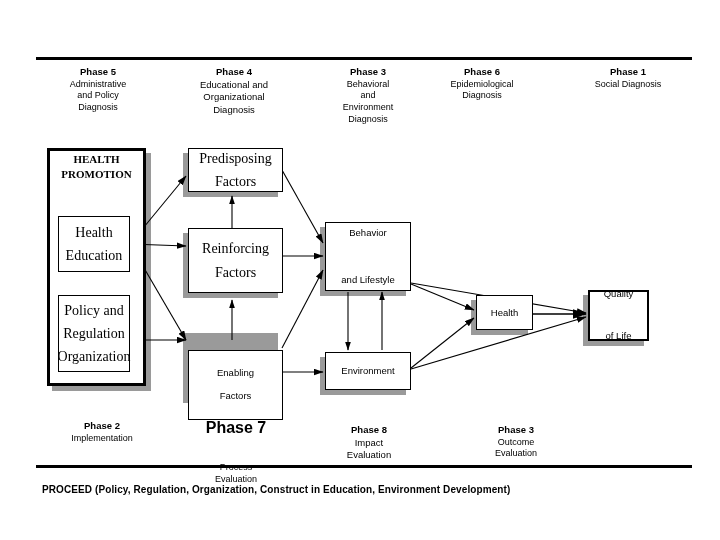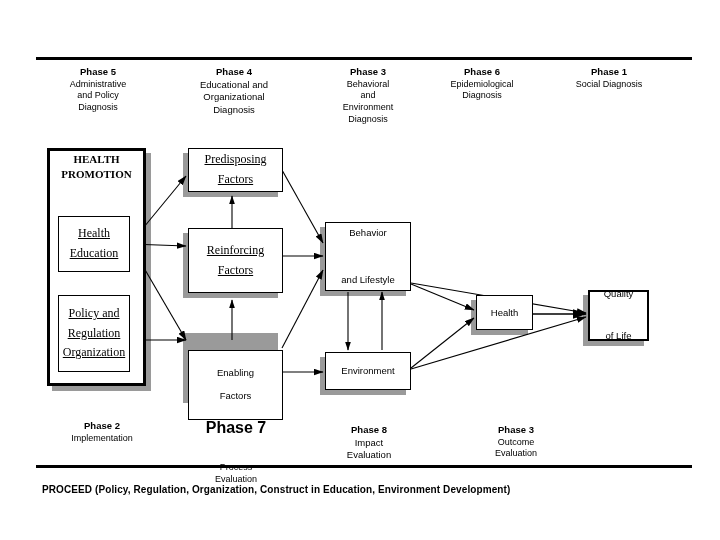--- a/index.html
+++ b/index.html
@@ -34,21 +34,21 @@
     display:flex;
     flex-direction:column;
     align-items:center;
     justify-content:center;
     text-align:center;
     font-size:9.5px;
     line-height:1.65;
     z-index:5;
   }
   .box.thick{border-width:2.5px;}
-  .box.serif{font-family:"Liberation Serif", serif;font-size:12px;text-decoration:underline;}
+  .box.serif{font-family:"Liberation Serif", serif;font-size:14px;}
   .shadow{
     position:absolute;
     background:#9a9a9a;
     z-index:1;
   }
 
   
   #hp-outer{
     left:47px;top:148px;width:99px;height:238px;
     border:3px solid #000;background:#fff;
@@ -85,21 +85,21 @@
     <span class="pdesc">Educational and<br>Organizational<br>Diagnosis</span>
   </div>
   <div class="phase" style="left:310px;top:66px;width:116px;">
     <span class="pnum">Phase 3</span>
     <span class="pdesc">Behavioral<br>and<br>Environment<br>Diagnosis</span>
   </div>
   <div class="phase" style="left:424px;top:66px;width:116px;">
     <span class="pnum">Phase 6</span>
     <span class="pdesc">Epidemiological<br>Diagnosis</span>
   </div>
-  <div class="phase" style="left:551px;top:66px;width:116px;text-align:center;">
+  <div class="phase" style="left:570px;top:66px;width:116px;text-align:center;">
     <span class="pnum">Phase 1</span>
     <span class="pdesc">Social Diagnosis</span>
   </div>
 
   <svg id="wires">
     <defs>
       <marker id="ah" markerWidth="9" markerHeight="9" refX="8.4" refY="3" orient="auto" markerUnits="strokeWidth">
         <path d="M0,0 L9,3 L0,6 z" fill="#000"></path>
       </marker>
       <marker id="ahs" markerWidth="8" markerHeight="8" refX="7.4" refY="2.6" orient="auto" markerUnits="strokeWidth">

